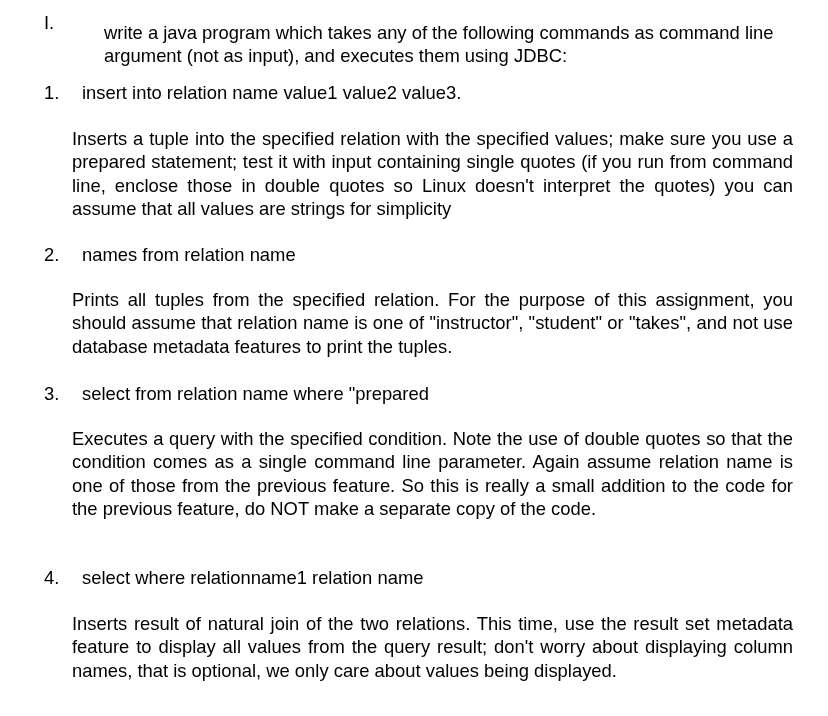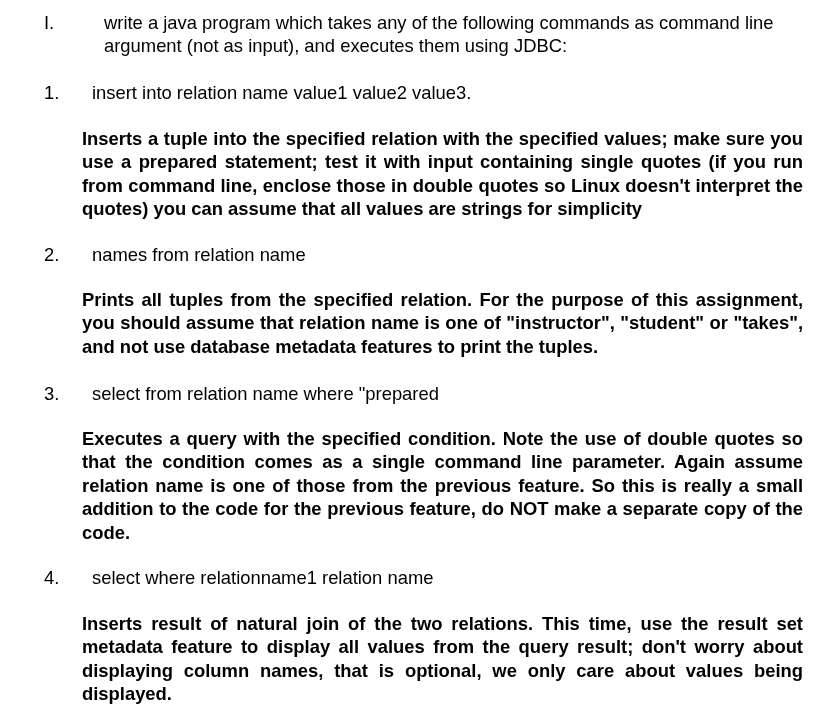--- a/index.html
+++ b/index.html
@@ -3,24 +3,24 @@
   <meta charset="utf-8">
   <style>
     html, body { margin: 0; padding: 0; background: #ffffff; }
     body {
       width: 828px; height: 716px; overflow: hidden; position: relative;
       font-family: "Liberation Sans", sans-serif;
       font-size: 18.4px; color: #000000; line-height: 23.4px;
     }
     .block { position: absolute; }
     .heading-num { left: 44px; top: 11px; }
-    .heading-text { left: 104px; top: 11px; width: 692px; }
+    .heading-text { left: 104px; top: 21px; width: 692px; }
     .item-num { left: 44px; }
-    .item-title { left: 92px; }
-    .item-desc { left: 82px; width: 721px; text-align: justify; font-weight: bold; }
+    .item-title { left: 82px; }
+    .item-desc { left: 72px; width: 721px; text-align: justify; }
   </style>
 </head>
 <body>
 
 <div>
   <div class="block heading-num">I.</div>
   <div class="block heading-text">write a java program which takes any of the following commands as command line argument (not as input), and executes them using JDBC:</div>
 
   <div class="block item-num" style="top:81px">1.</div>
   <div class="block item-title" style="top:81px">insert into relation name value1 value2 value3.</div>

